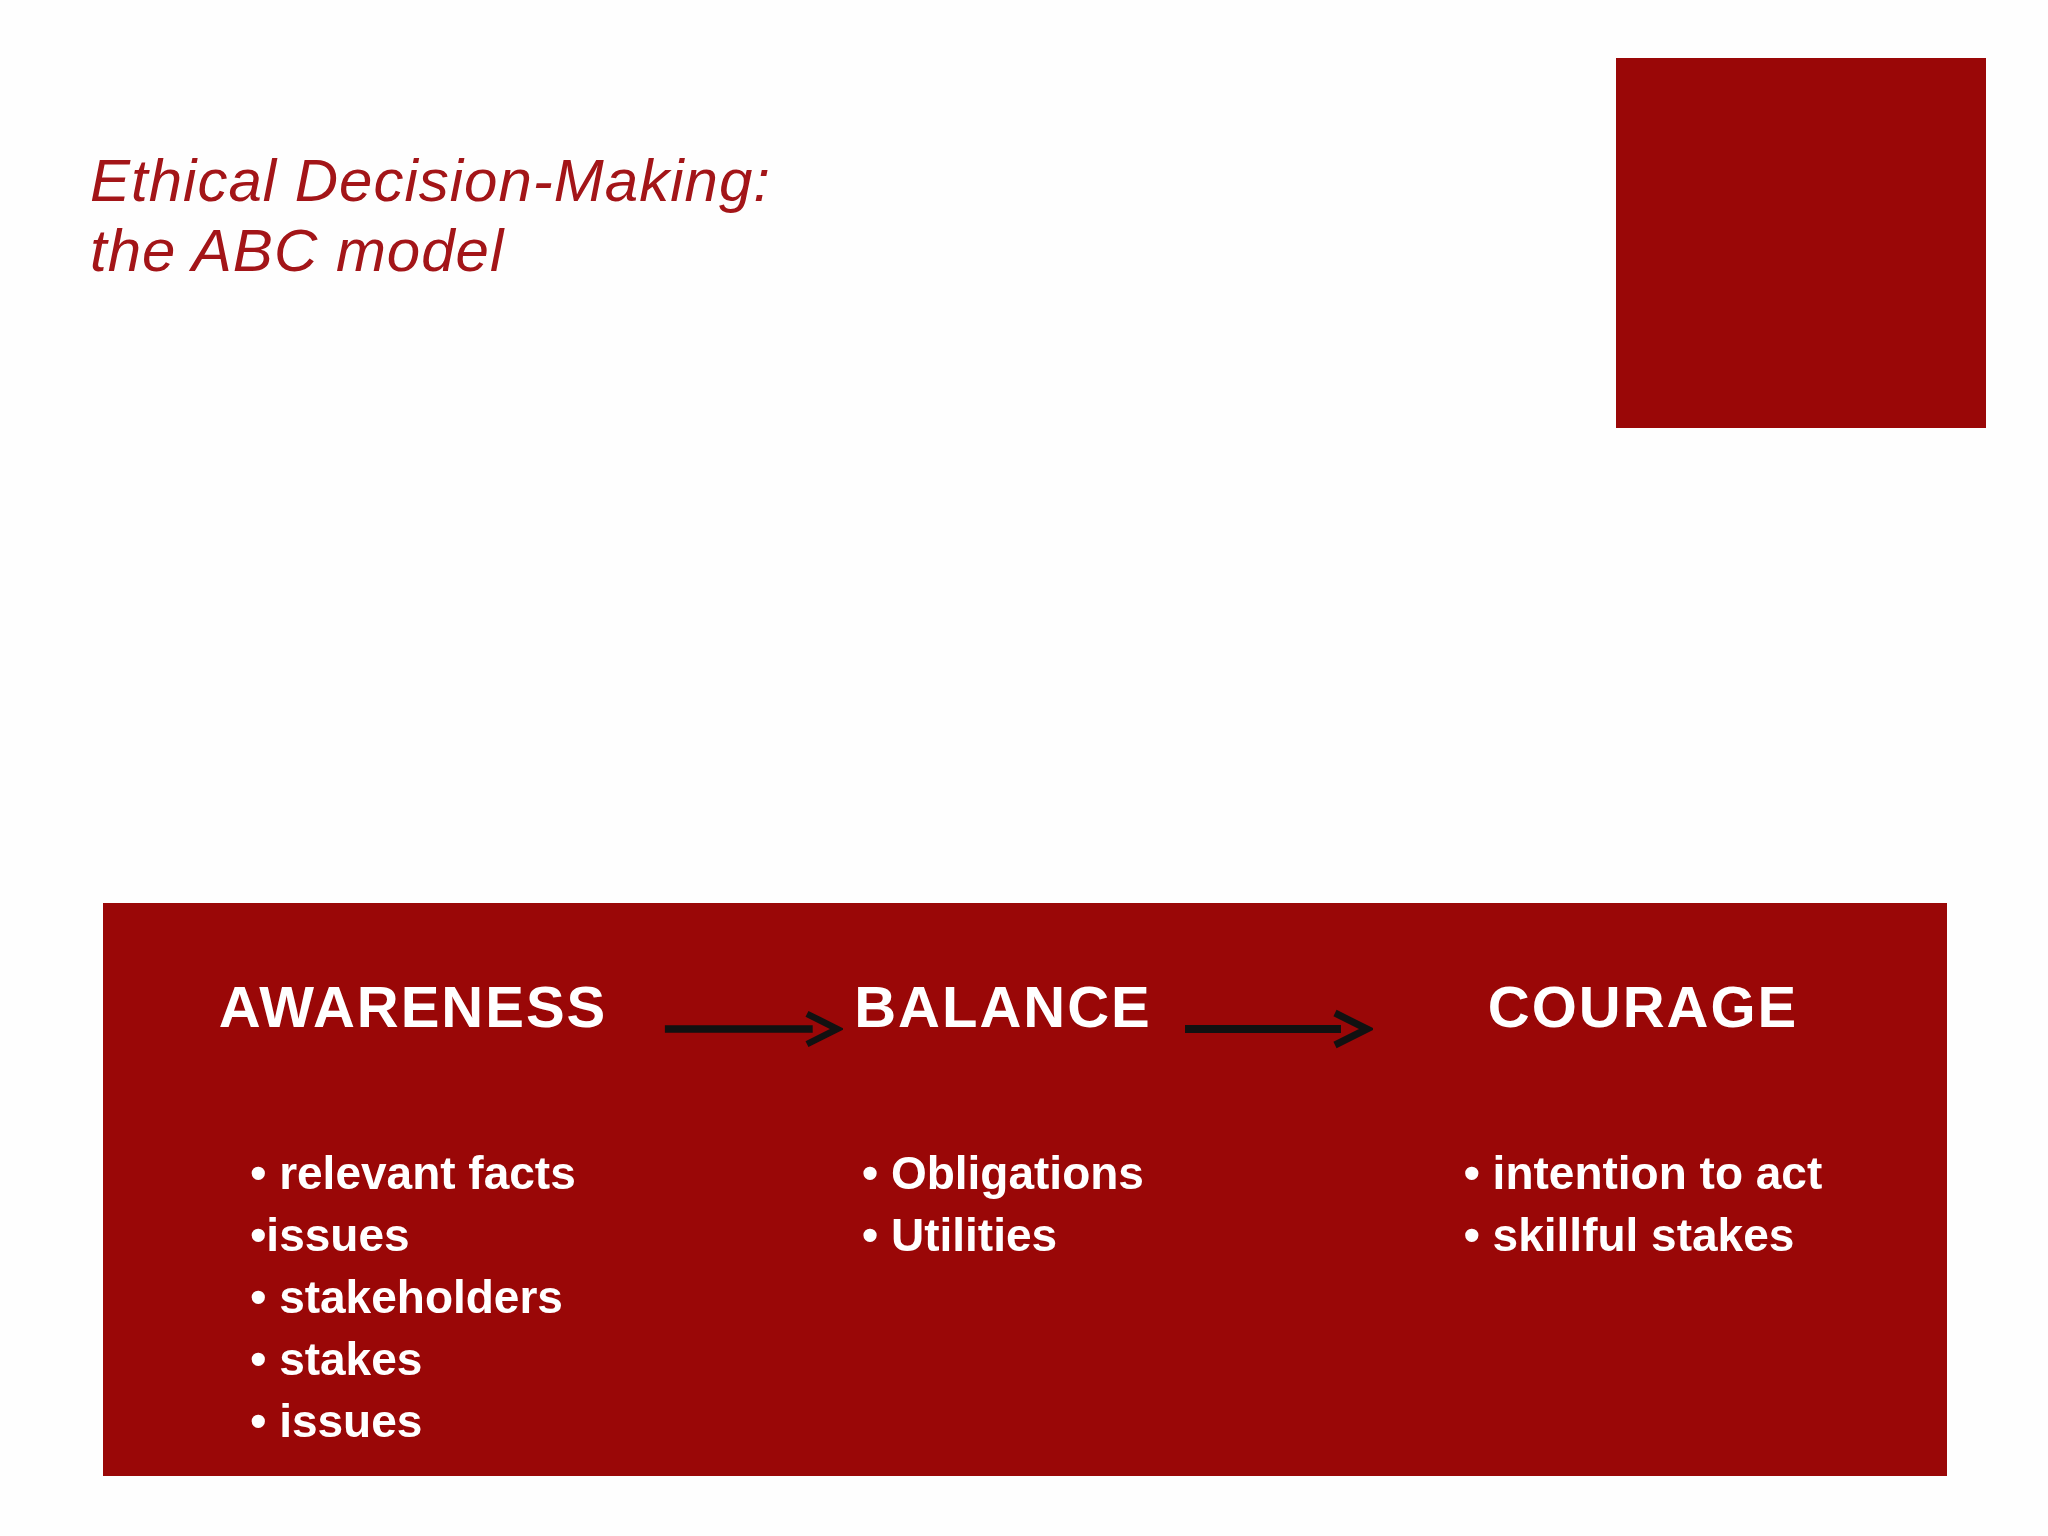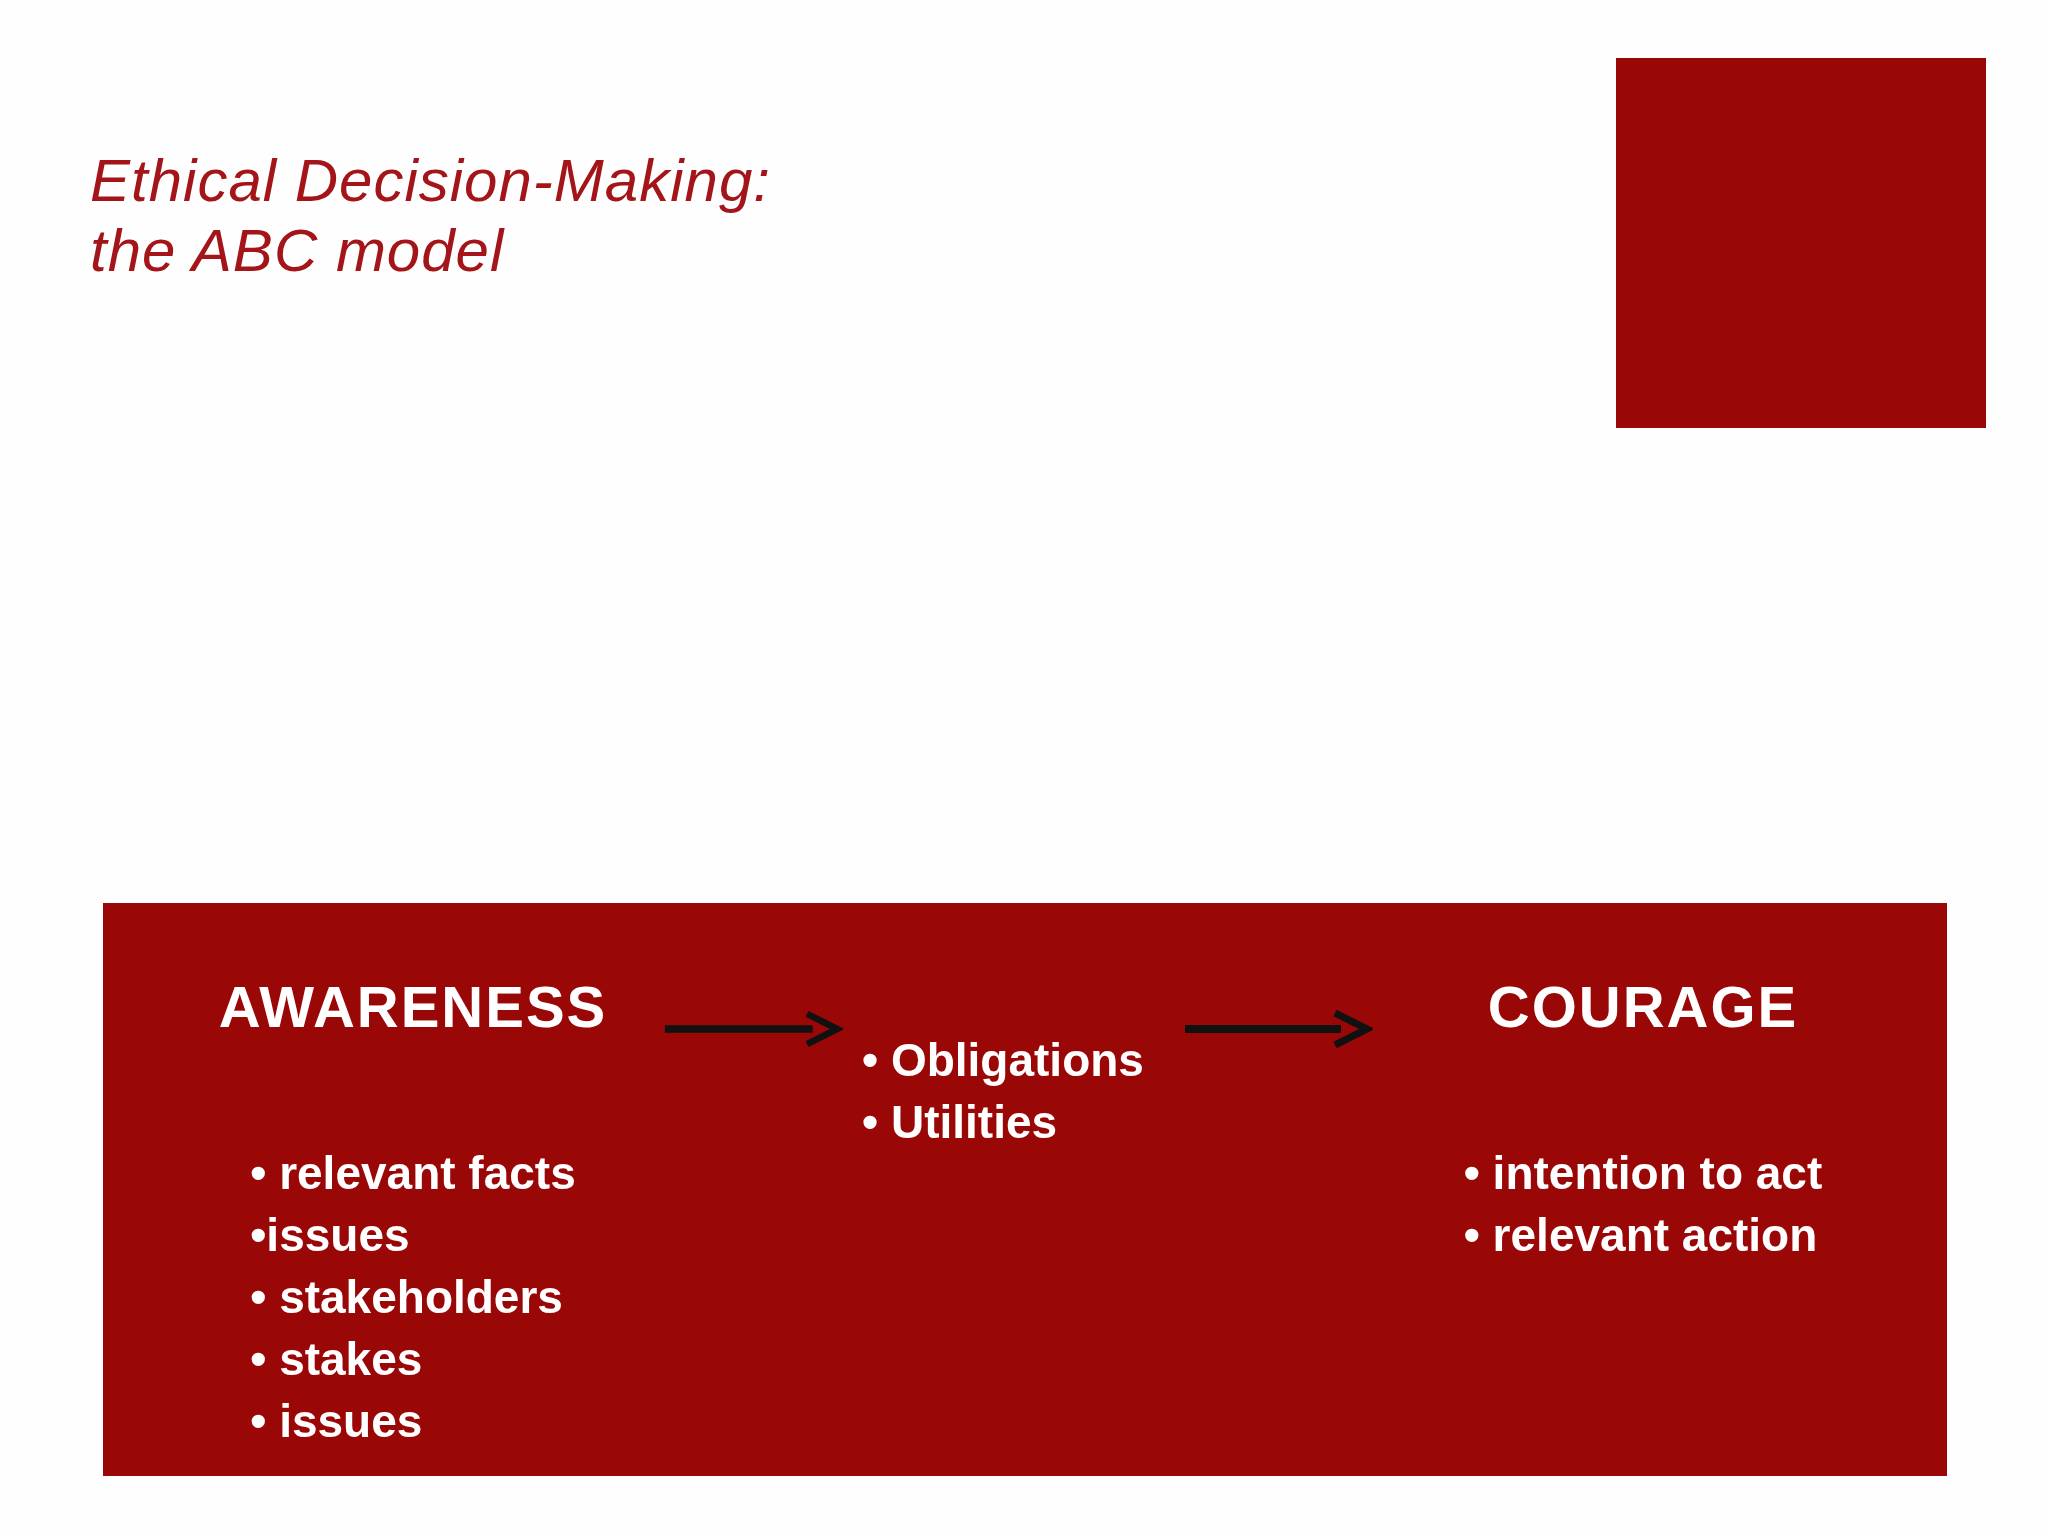--- a/index.html
+++ b/index.html
@@ -111,35 +111,36 @@
     </div>
 
     <div class="arrow-cell">
       <svg width="190" height="44" viewBox="0 0 190 44">
         <line x1="2" y1="22" x2="158" y2="22" stroke="currentColor" stroke-width="8"></line>
         <polyline points="152,6 184,22 152,38" fill="none" stroke="currentColor" stroke-width="7"></polyline>
       </svg>
     </div>
 
     <div class="banner-col">
+      <div class="col-heading">BALANCE</div>
       <ul class="bullet-list">
         <li>• Obligations</li>
         <li>• Utilities</li>
       </ul>
     </div>
 
     <div class="arrow-cell">
       <svg width="190" height="44" viewBox="0 0 190 44">
         <line x1="2" y1="22" x2="158" y2="22" stroke="currentColor" stroke-width="8"></line>
         <polyline points="152,6 184,22 152,38" fill="none" stroke="currentColor" stroke-width="7"></polyline>
       </svg>
     </div>
 
     <div class="banner-col">
       <div class="col-heading">COURAGE</div>
       <ul class="bullet-list">
         <li>• intention to act</li>
-        <li>• relevant action</li>
+        <li>• skillful stakes</li>
       </ul>
     </div>
 
   </div>
 </div>
 
 </body></html>

